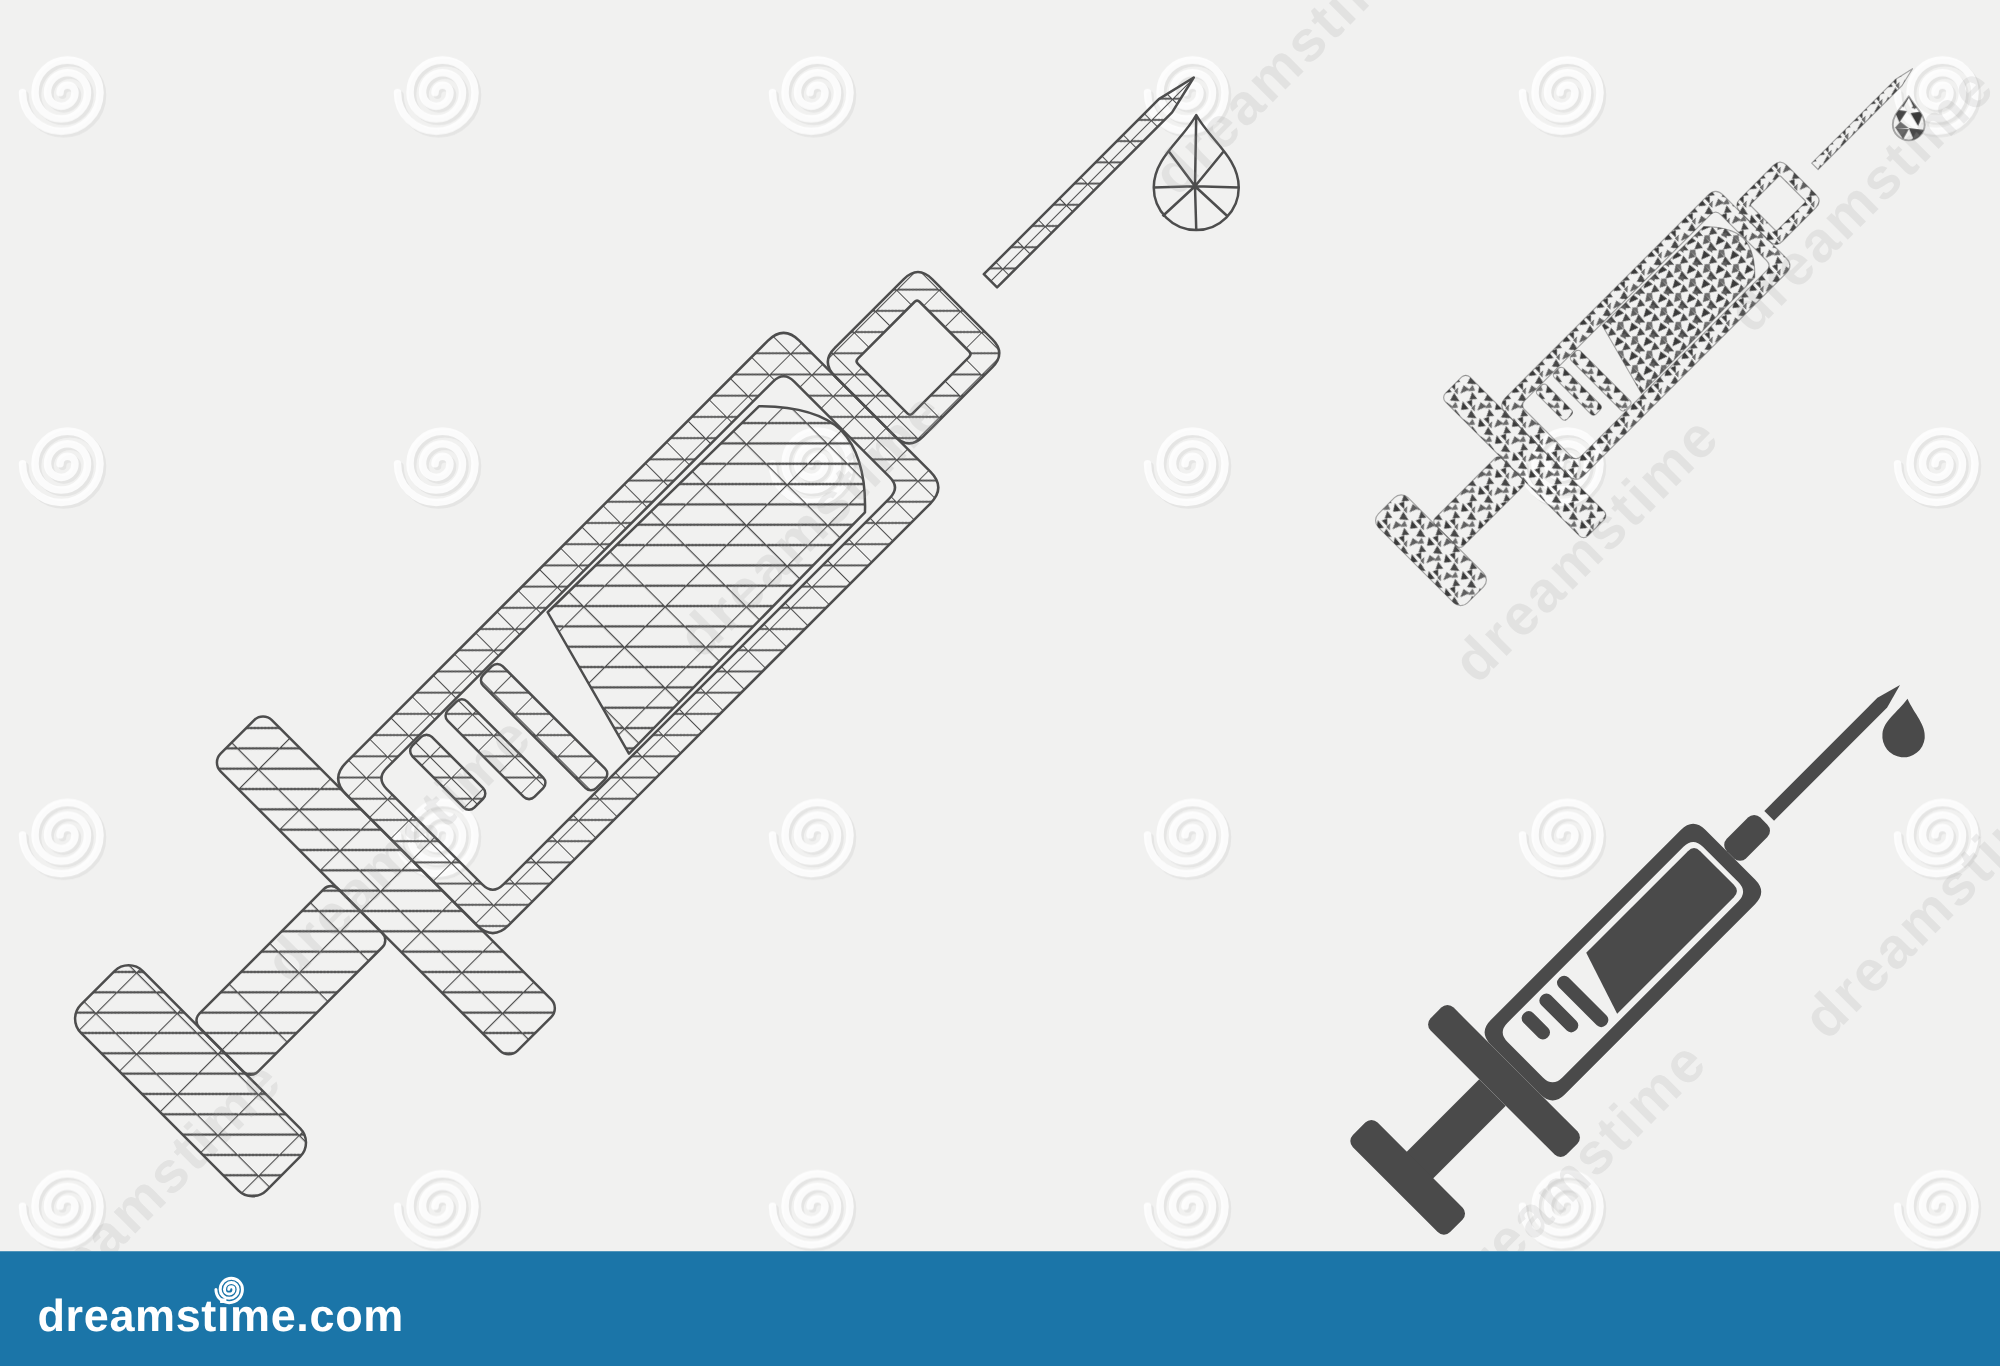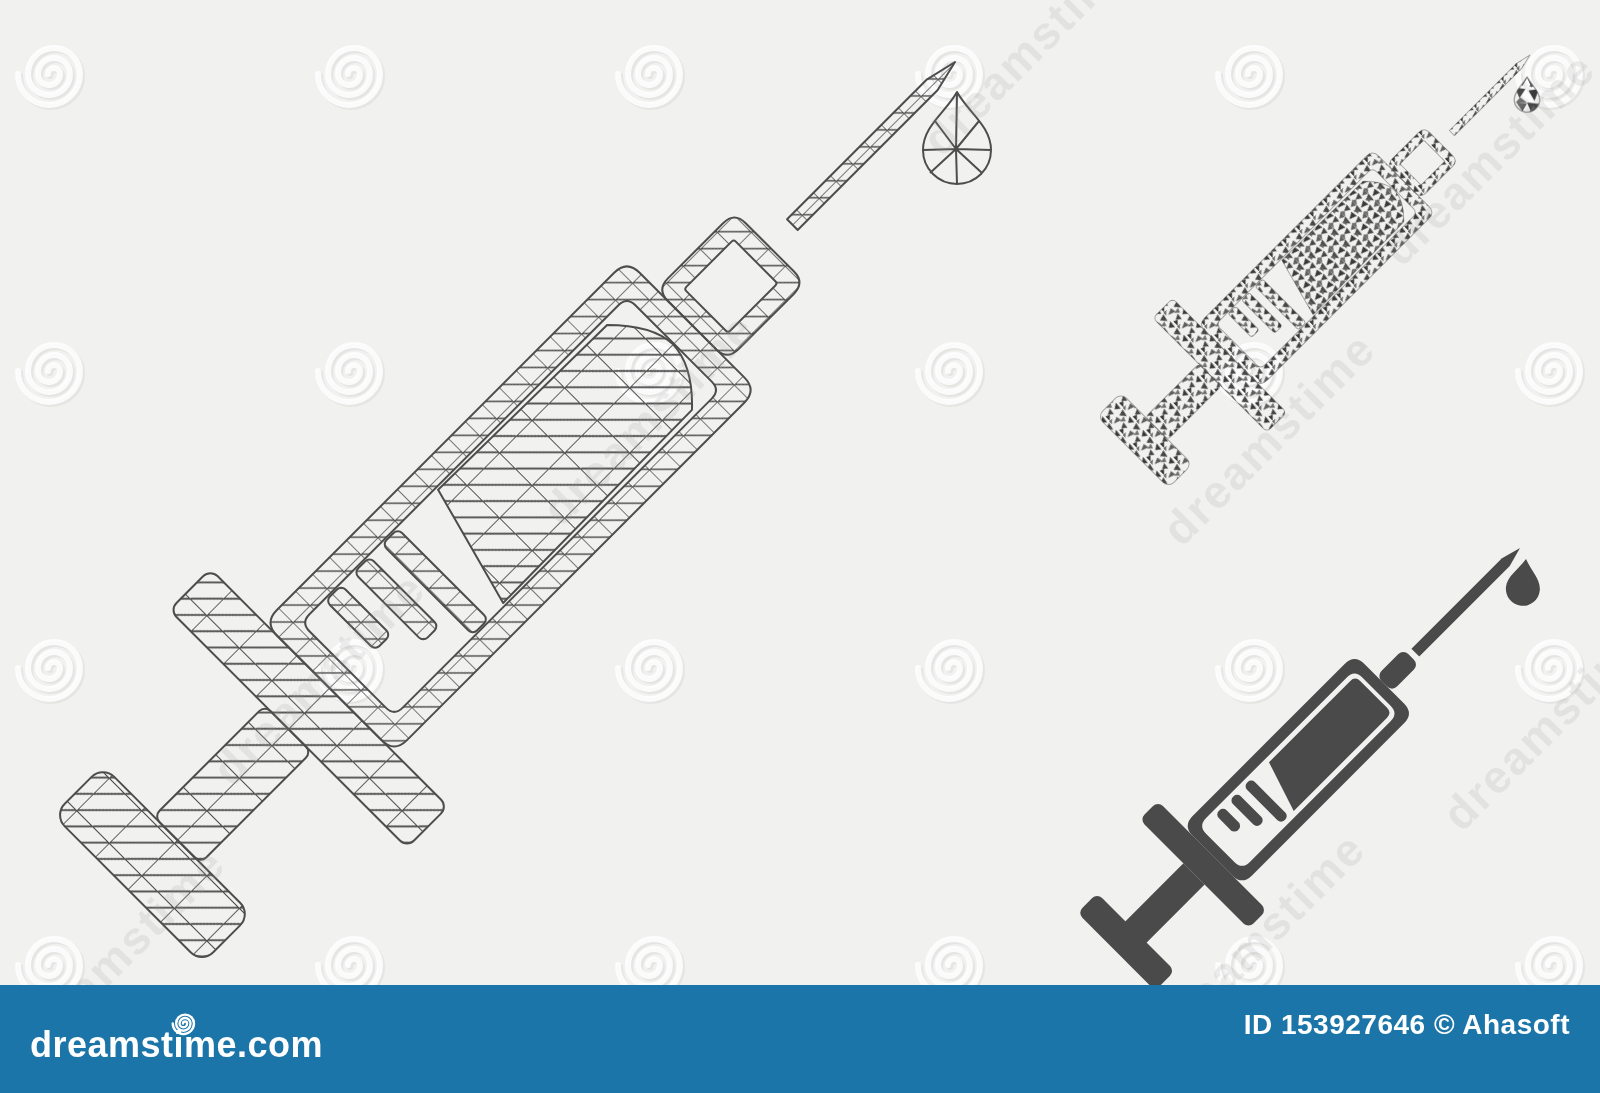--- a/index.html
+++ b/index.html
@@ -15,21 +15,21 @@
   .plnl{fill:none;stroke:var(--line,#4d4d4d);stroke-width:1.8;}
   .c1{fill:var(--m1,#474747);} .c2{fill:var(--m2,#5f5f5f);}
   .c3{fill:var(--m3,#3a3a3a);} .c4{fill:var(--m4,#6e6e6e);}
   .solidfill{fill:var(--icon,#4a4a4a);}
   .wmtext{font-family:"Liberation Sans",sans-serif;font-weight:bold;font-size:46px;
           fill:var(--wm_text,#9a9a9a);opacity:.16;letter-spacing:2px;text-anchor:middle;}
   .wm-spiral-shadow{fill:none;stroke:rgba(0,0,0,.05);stroke-width:6;stroke-linecap:round;}
   .wm-spiral-main{fill:none;stroke:rgba(255,255,255,.85);stroke-width:6;stroke-linecap:round;}
 
   
-  .footer{position:absolute;left:0;right:0;bottom:0;height:108px;background:var(--bar,#1b75a8);
+  .footer{position:absolute;left:0;right:0;bottom:0;height:92px;background:var(--bar,#1b75a8);
           display:flex;align-items:center;justify-content:space-between;
           padding:0 30px;box-sizing:border-box;}
   .logo{position:relative;top:6px;color:var(--white,#fff);font-size:36px;font-weight:bold;
         letter-spacing:.5px;line-height:1;}
   .logo-spiral{position:absolute;left:140px;top:-16px;}
   .credit{align-self:flex-start;margin-top:24px;color:var(--white,#fff);
           font-size:28px;font-weight:bold;letter-spacing:.5px;}
 </style>
 </head>
 <body>
@@ -143,16 +143,15 @@
     </g>
   </svg>
 
   <div class="footer">
     <div class="logo">
       <svg class="logo-spiral" width="26" height="25" viewBox="-38 -36 76 72">
         <path d="M0,0 a6,6 0 0 1 12,0 a11,11 0 0 1 -22,0 a16,16 0 0 1 32,0 a21,21 0 0 1 -42,0 a26,26 0 0 1 52,0 a31,31 0 0 1 -62,0" fill="none" stroke="var(--white,#fff)" stroke-width="7" stroke-linecap="round"></path>
       </svg>
       <span>dreamstime.com</span>
     </div>
-    <div class="credit">ID 153927646 © Ahasoft</div>
   </div>
 
 </div>
 
 </body></html>

